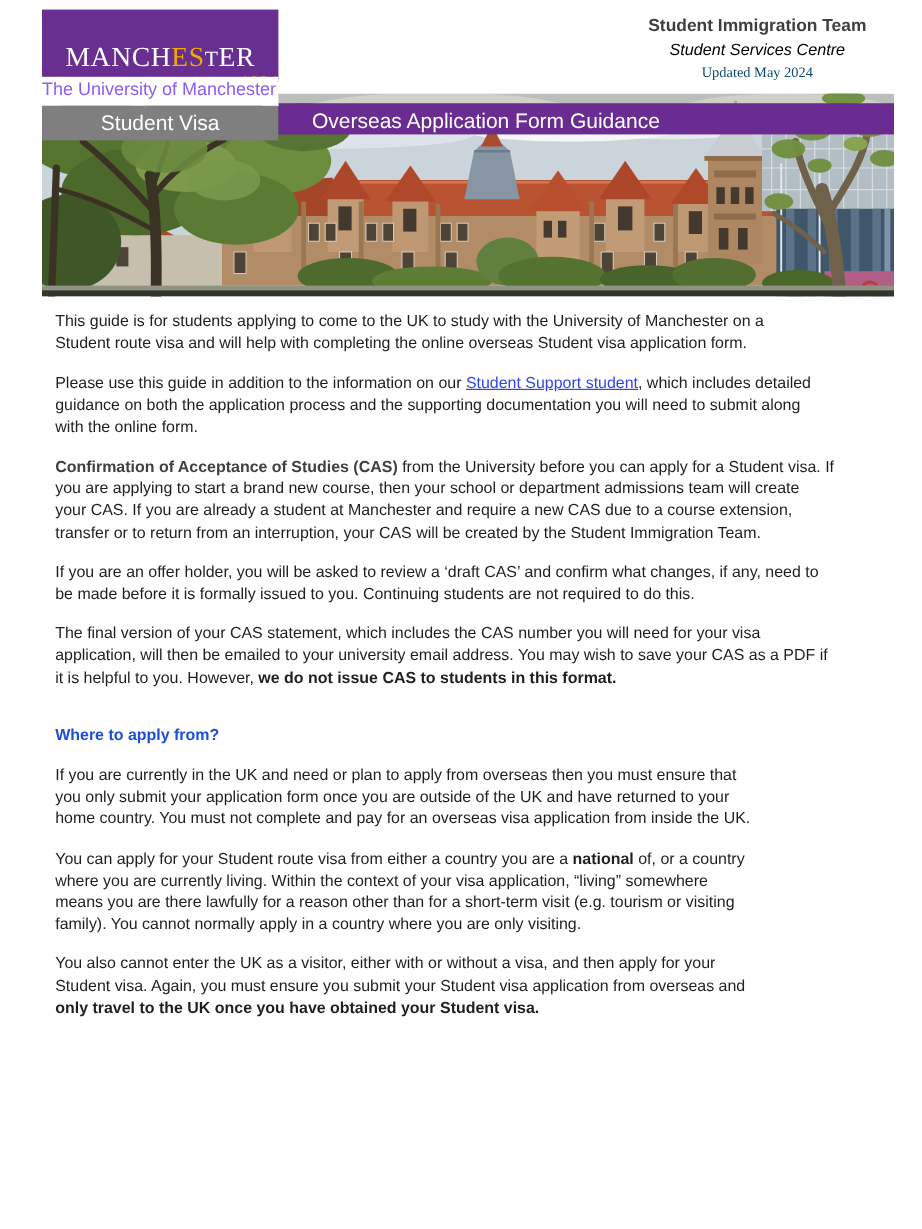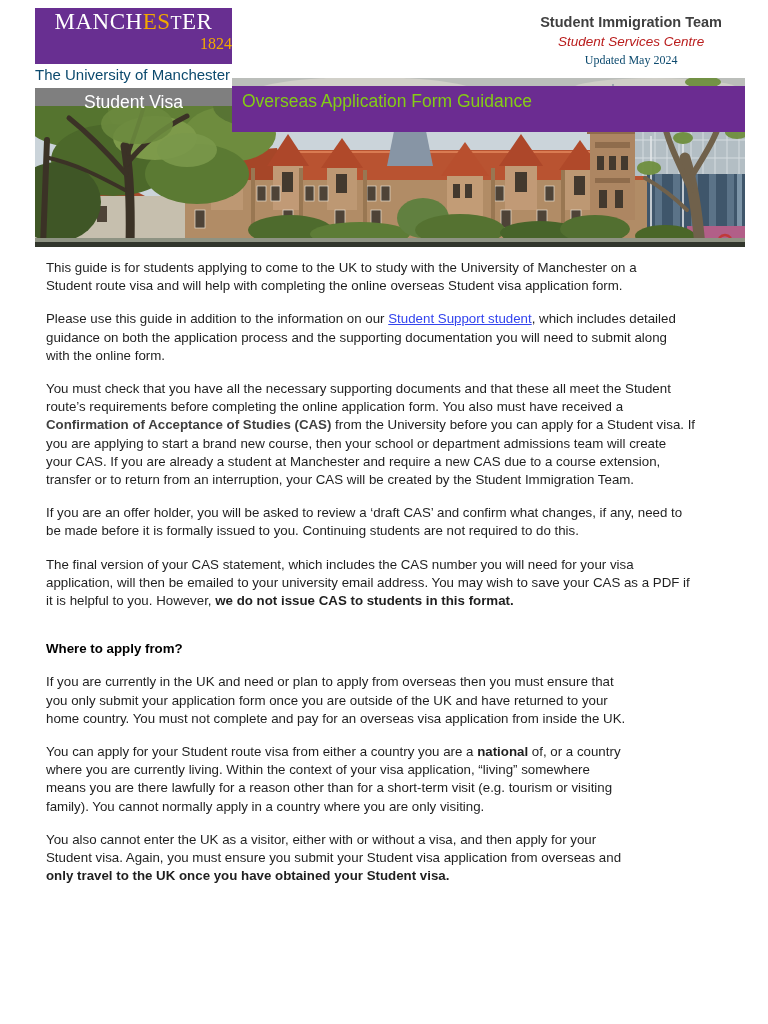--- a/index.html
+++ b/index.html
@@ -12,65 +12,65 @@
   }
   .page { position: relative; width: 768px; height: 1024px; background: #fff; overflow: hidden; }
 
   
   .logo-box {
     position: absolute; left: 35px; top: 8px; width: 197px; height: 60px;
     background: #682f91; color: #fff; z-index: 4;
   }
   .logo-name {
     font-family: "Liberation Serif", serif;
-    font-size: 23px; text-align: center; margin-top: 2px; letter-spacing: 0.5px;
+    font-size: 23px; text-align: center; margin-top: 28px; letter-spacing: 0.5px;
     line-height: 24px; white-space: nowrap;
   }
   .logo-name .run-gold { color: #f2a900; }
   .logo-name .run-small { font-size: 18px; }
   .logo-year {
     font-family: "Liberation Serif", serif;
     color: #f2a900; font-size: 16px; line-height: 18px;
     text-align: right; padding-left: 46px;
   }
   .wordmark {
     position: absolute; left: 35px; top: 64px; width: 197px; height: 24px;
-    background: #fff; color: #0c4a6e; font-size: 15px; line-height: 22px;
+    background: #fff; color: #8b5cf6; font-size: 15px; line-height: 22px;
     z-index: 4; white-space: nowrap;
   }
 
   
   .hdr-right { position: absolute; right: 46px; top: 12px; text-align: center; z-index: 4; }
   .hdr-team    { font-weight: bold; font-size: 14.5px; color: #3f3f3f; line-height: 20px; }
-  .hdr-centre  { font-style: italic; font-size: 13.5px; color: #b91c1c; line-height: 19px; }
+  .hdr-centre  { font-style: italic; font-size: 13.5px; color: #000000; line-height: 19px; }
   .hdr-updated { font-size: 12px; color: #0c4a6e; line-height: 19px; font-family: Liberation Serif, serif; }
 
   
   .photo-wrap { position: absolute; left: 35px; top: 78px; width: 710px; height: 169px; z-index: 1; }
   .photo-wrap svg { display: block; width: 710px; height: 169px; }
   .bar-gray {
-    position: absolute; left: 35px; top: 88px; width: 197px; height: 18px;
+    position: absolute; left: 35px; top: 88px; width: 197px; height: 29px;
     background: #7f7f7f; color: #fff; z-index: 3;
     font-size: 17.5px; line-height: 29px; text-align: center;
   }
   .bar-purple {
-    position: absolute; left: 232px; top: 86px; width: 513px; height: 46px;
-    background: #6b2c91; color: #84cc16; z-index: 3;
-    font-size: 17.5px; line-height: 31px; padding-left: 10px;
+    position: absolute; left: 232px; top: 86px; width: 513px; height: 26px;
+    background: #6b2c91; color: #ffffff; z-index: 3;
+    font-size: 17.5px; line-height: 31px; padding-left: 28px;
   }
 
   
   .body-text {
     position: absolute; left: 46px; top: 259px; width: 712px;
     color: #1f1f1f; font-size: 13.3px; line-height: 18.2px; z-index: 2;
   }
   .body-text p, .body-text h2 {
     margin: 0 0 15px 0; white-space: pre-wrap; font-weight: normal;
   }
-  .body-text h2 { color: #000000; font-weight: bold; font-size: 13.3px; margin-top: 30px; }
+  .body-text h2 { color: #1d4ed8; font-weight: bold; font-size: 13.3px; margin-top: 30px; }
   .run-purple { color: #404040; font-weight: bold; }
   .run-bold { font-weight: bold; }
   .body-text a { color: #3344ee; text-decoration: underline; cursor: pointer; }
 </style>
 </head>
 <body>
 
 <div class="page">
 
   <div class="logo-box">
@@ -265,23 +265,21 @@
 
   <div class="bar-gray">Student Visa</div>
   <div class="bar-purple">Overseas Application Form Guidance</div>
 
   <div class="body-text">
       <p><span>This guide is for students applying to come to the UK to study with the University of Manchester on a
 Student route visa and will help with completing the online overseas Student visa application form.</span></p>
       <p><span>Please use this guide in addition to the information on our </span><a href="#">Student Support student</a><span>, which includes detailed
 guidance on both the application process and the supporting documentation you will need to submit along
 with the online form.</span></p>
-      <p><span>You must check that you have all the necessary supporting documents and that these all meet the Student
-route’s requirements before completing the online application form. You also must have received a
-</span><span class="run-purple">Confirmation of Acceptance of Studies (CAS)</span><span> from the University before you can apply for a Student visa. If
+      <p><span class="run-purple">Confirmation of Acceptance of Studies (CAS)</span><span> from the University before you can apply for a Student visa. If
 you are applying to start a brand new course, then your school or department admissions team will create
 your CAS. If you are already a student at Manchester and require a new CAS due to a course extension,
 transfer or to return from an interruption, your CAS will be created by the Student Immigration Team.</span></p>
       <p><span>If you are an offer holder, you will be asked to review a ‘draft CAS’ and confirm what changes, if any, need to
 be made before it is formally issued to you. Continuing students are not required to do this.</span></p>
       <p><span>The final version of your CAS statement, which includes the CAS number you will need for your visa
 application, will then be emailed to your university email address. You may wish to save your CAS as a PDF if
 it is helpful to you. However, </span><span class="run-bold">we do not issue CAS to students in this format.</span></p>
       <h2><span>Where to apply from?</span></h2>
       <p><span>If you are currently in the UK and need or plan to apply from overseas then you must ensure that

